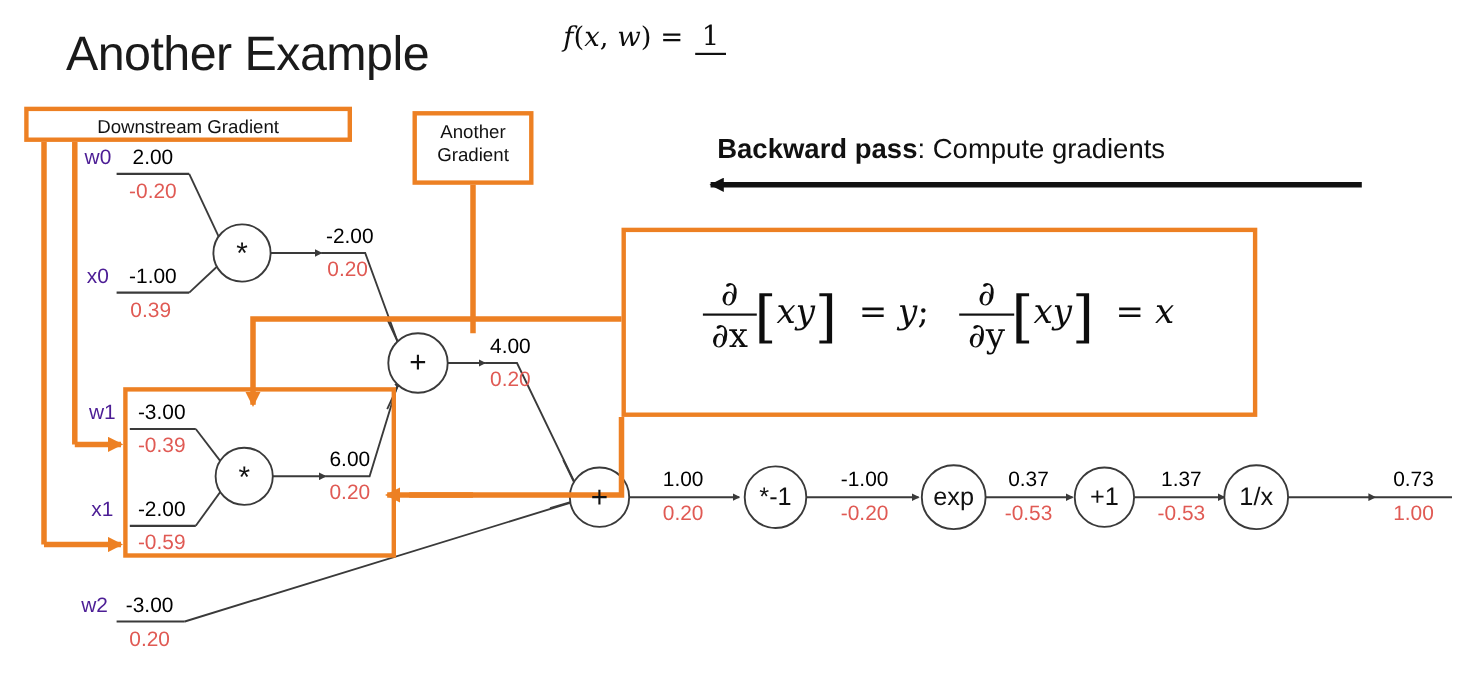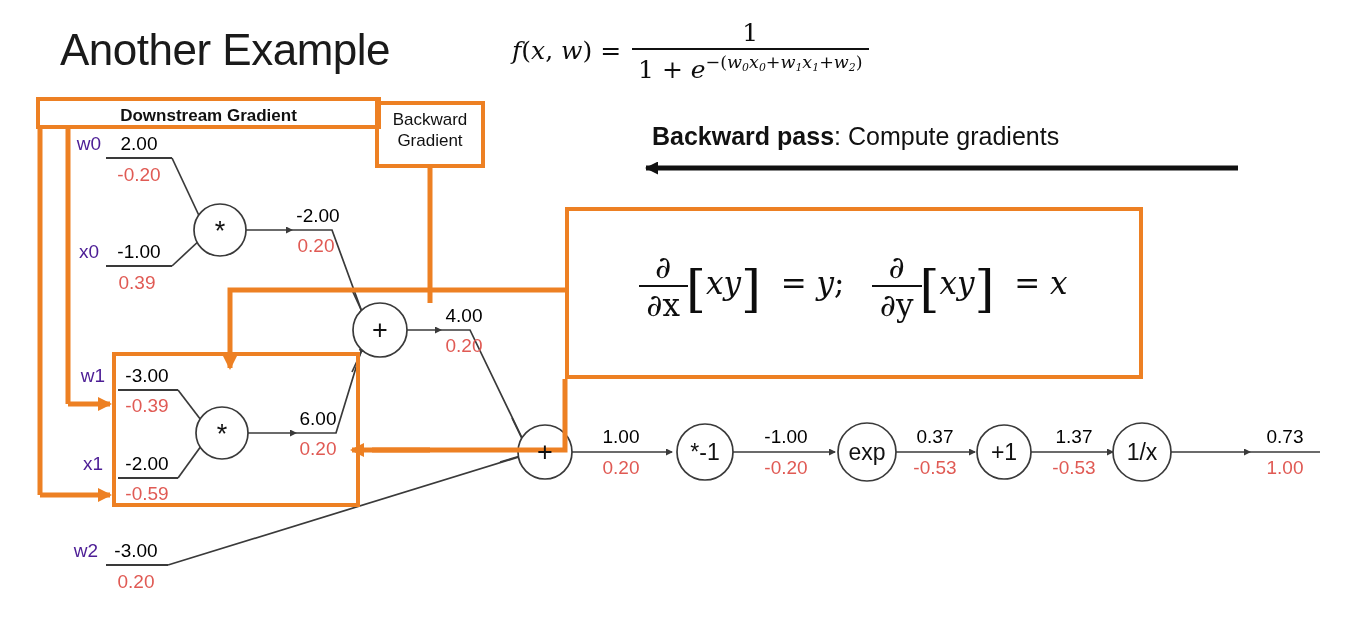--- a/index.html
+++ b/index.html
@@ -42,21 +42,21 @@
   }
   #bwd b{font-weight:bold;}
 
   
   .obox{position:absolute;border:4px solid #ED8023;background:transparent;box-sizing:border-box;}
   .obox .lbl{
     position:absolute;left:0;right:0;text-align:center;
     font-size:17px;color:#111;
   }
 
-  #box-downstream{left:36px;top:97px;width:345px;height:32px;font-weight:bold;}
+  #box-downstream{left:22px;top:97px;width:298px;height:32px;}
   #box-downstream .lbl{top:5px;}
 
   #box-upstream{left:375px;top:101px;width:110px;height:67px;}
   #box-upstream .lbl{top:5px;line-height:1.22;}
 
   #box-region{left:112px;top:352px;width:248px;height:155px;}
 
   #box-local{left:565px;top:207px;width:578px;height:172px;}
   #box-local .cap{
     position:absolute;left:0;right:0;top:14px;text-align:center;
@@ -180,35 +180,34 @@
   <div id="formula" class="math">
     <span class="mi">f</span>
       <span>(</span>
       <span class="mi">x</span>
       <span>,&nbsp;</span>
       <span class="mi">w</span>
       <span>)&nbsp;=&nbsp;</span>
     <span class="frac">
       <span class="num">1</span>
       <span class="bar"></span>
-      <span class="den">1 + <span class="mi">e</span><span class="supblk">−(<span class="mi">w</span><span class="sub">0</span><span class="mi">x</span><span class="sub">0</span>+<span class="mi">w</span><span class="sub">1</span><span class="mi">x</span><span class="sub">1</span>+<span class="mi">w</span><span class="sub">2</span>)</span></span>
     </span>
   </div>
 
   <div id="bwd">
     <b>Backward pass</b><span>: Compute gradients</span>
   </div>
 
   <div class="obox" id="box-downstream">
     <div class="lbl">Downstream Gradient</div>
   </div>
 
   <div class="obox" id="box-upstream">
     <div class="lbl">
-      <span>Backward</span><br>
+      <span>Another</span><br>
       <span>Gradient</span>
     </div>
   </div>
 
   <div class="obox" id="box-region"></div>
 
   <div class="obox" id="box-local">
     <div class="eq math">
       <span class="pd">
         <span>∂</span>

